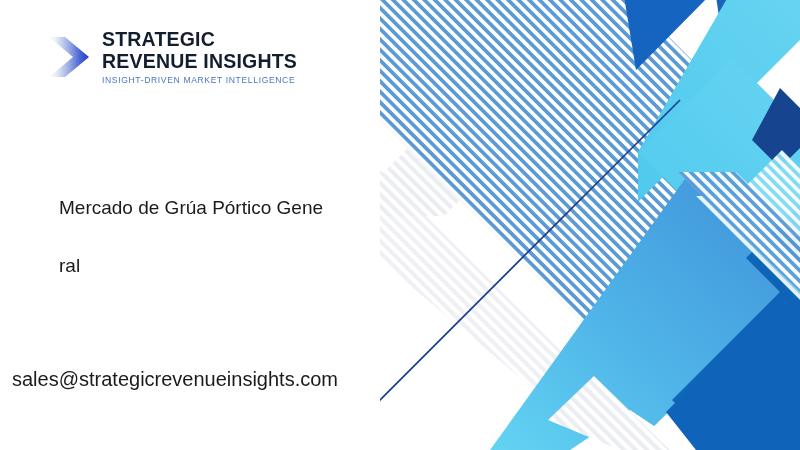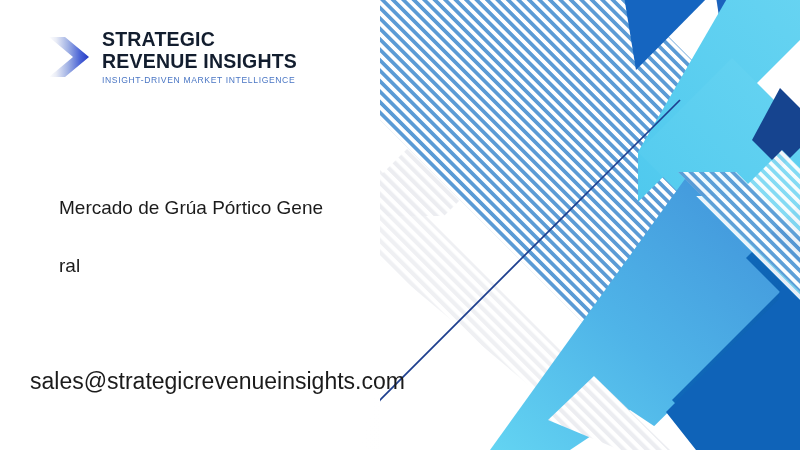--- a/index.html
+++ b/index.html
@@ -90,24 +90,24 @@
     font-size: 19px;
     color: #1b1b1b;
     line-height: 1;
     white-space: nowrap;
   }
   .title-line-2 { margin-top: 39px; }
 
   
   #email-line {
     position: absolute;
-    left: 30px;
+    left: 12px;
     top: 368px;
     font-family: "Liberation Sans", sans-serif;
-    font-size: 23px;
+    font-size: 20px;
     color: #1b1b1b;
     white-space: nowrap;
   }
 </style>
 </head>
 <body>
 
 <div id="slide">
 
   <div id="artwork">

